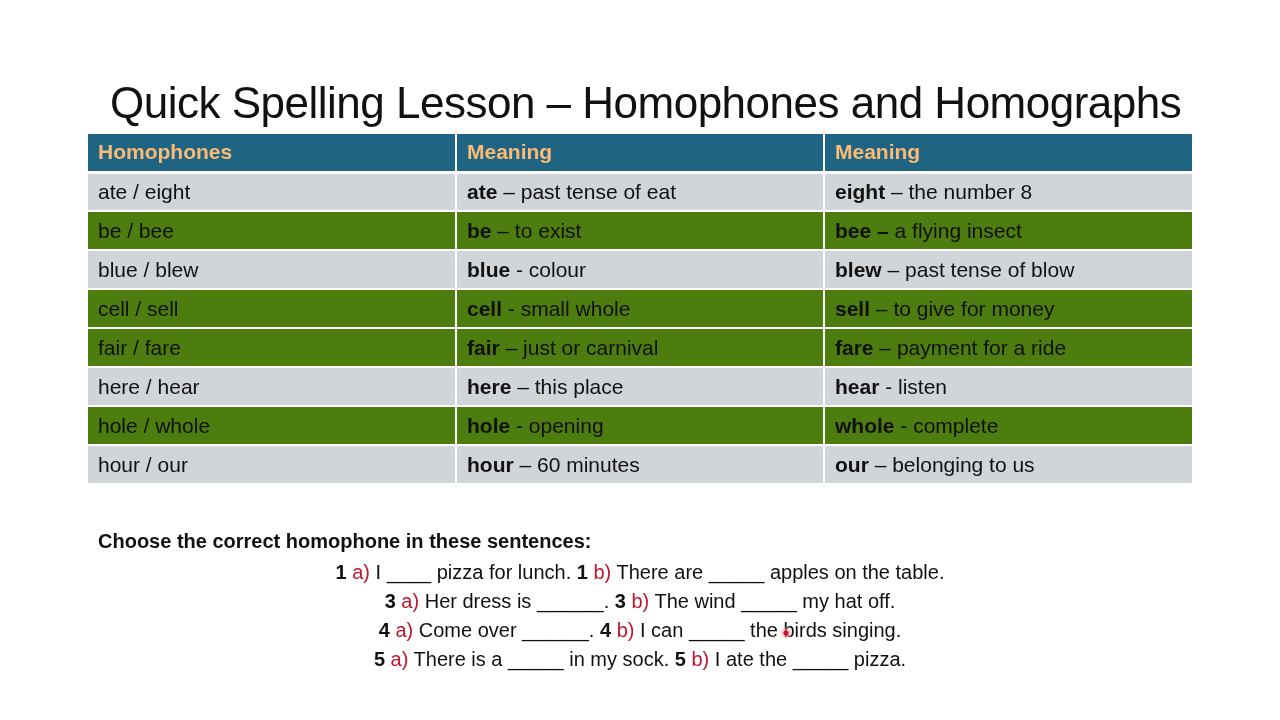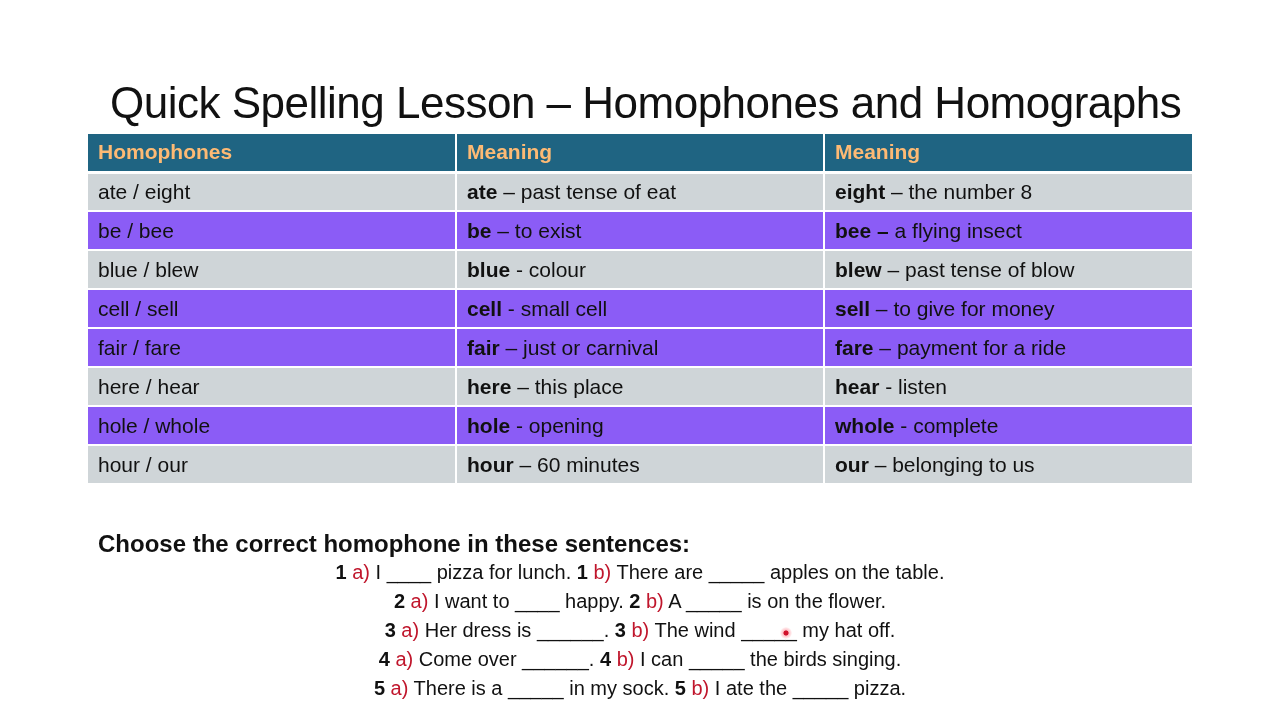--- a/index.html
+++ b/index.html
@@ -31,25 +31,25 @@
     }
     table.lesson th:last-child { border-right: none; }
     table.lesson td {
       font-size: 21px; height: 39px; padding: 0 10px;
       border-right: 2px solid #ffffff;
       border-bottom: 2px solid #ffffff;
       white-space: nowrap;
     }
     table.lesson td:last-child { border-right: none; }
     table.lesson tr.odd td { background: #cfd5d8; margin-left: 34px; }
-    table.lesson tr.even td { background: #8b5cf6; margin-left: 28px; }
+    table.lesson tr.even td { background: #4d7c0f; margin-left: 28px; }
     .word { font-weight: bold; }
     .exercise-heading {
       position: absolute; left: 98px; top: 530px;
-      font-size: 24px; font-weight: bold; color: #111;
+      font-size: 20px; font-weight: bold; color: #111;
     }
     .sentences {
       position: absolute; left: 0; top: 558px; width: 1280px;
       text-align: center; font-size: 20px; line-height: 29px;
     }
     .num { font-weight: bold; }
     .part { color: #c0162c; }
     .pointer {
       position: absolute; left: 780px; top: 627px;
       width: 12px; height: 12px; border-radius: 50%;
@@ -86,21 +86,21 @@
         <td><span class="word">be</span><span> – to exist</span></td>
         <td><span class="word">bee –</span><span> a flying insect</span></td>
       </tr>
       <tr class="odd">
         <td>blue / blew</td>
         <td><span class="word">blue</span><span> -  colour</span></td>
         <td><span class="word">blew</span><span> – past tense of blow</span></td>
       </tr>
       <tr class="even">
         <td>cell / sell</td>
-        <td><span class="word">cell</span><span> -  small cell</span></td>
+        <td><span class="word">cell</span><span> -  small whole</span></td>
         <td><span class="word">sell</span><span> – to give for money</span></td>
       </tr>
       <tr class="even">
         <td>fair / fare</td>
         <td><span class="word">fair</span><span> – just or carnival</span></td>
         <td><span class="word">fare</span><span> – payment for a ride</span></td>
       </tr>
       <tr class="odd">
         <td>here / hear</td>
         <td><span class="word">here</span><span> – this place</span></td>
@@ -116,20 +116,19 @@
         <td><span class="word">hour</span><span> – 60 minutes</span></td>
         <td><span class="word">our</span><span> – belonging to us</span></td>
       </tr>
     </tbody>
   </table>
 
   <div class="exercise-heading">Choose the correct homophone in these sentences:</div>
 
   <div class="sentences">
     <div><span class="num">1</span> <span class="part">a)</span><span> I ____ pizza for lunch. </span><span class="num">1</span> <span class="part">b)</span><span> There are _____ apples on the table.</span></div>
-    <div><span class="num">2</span> <span class="part">a)</span><span> I want to ____ happy. </span><span class="num">2</span> <span class="part">b)</span><span> A _____ is on the flower.</span></div>
     <div><span class="num">3</span> <span class="part">a)</span><span> Her dress is ______. </span><span class="num">3</span> <span class="part">b)</span><span> The wind _____ my hat off.</span></div>
     <div><span class="num">4</span> <span class="part">a)</span><span> Come over ______. </span><span class="num">4</span> <span class="part">b)</span><span> I can _____ the birds singing.</span></div>
     <div><span class="num">5</span> <span class="part">a)</span><span> There is a _____ in my sock. </span><span class="num">5</span> <span class="part">b)</span><span> I ate the _____ pizza.</span></div>
   </div>
 
   <div class="pointer"></div>
 </div>
 
 </body></html>

